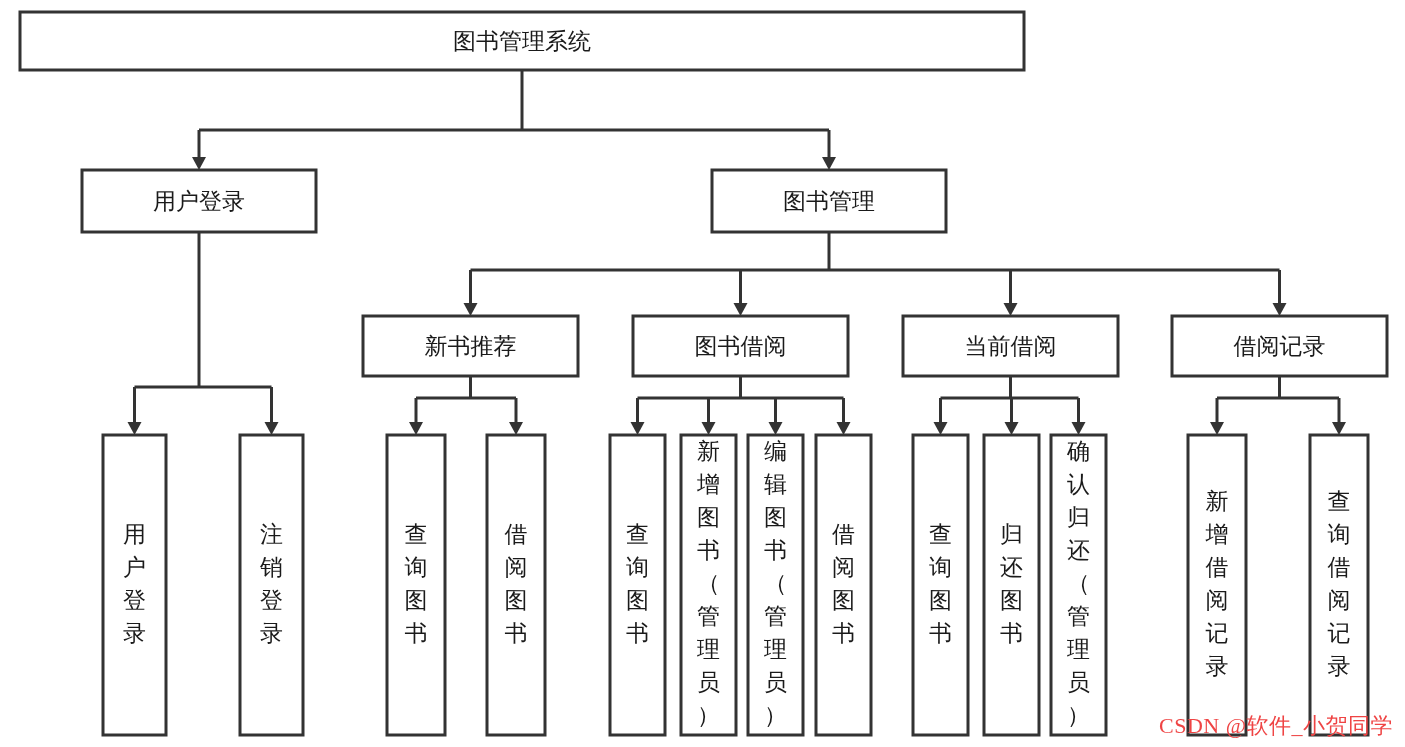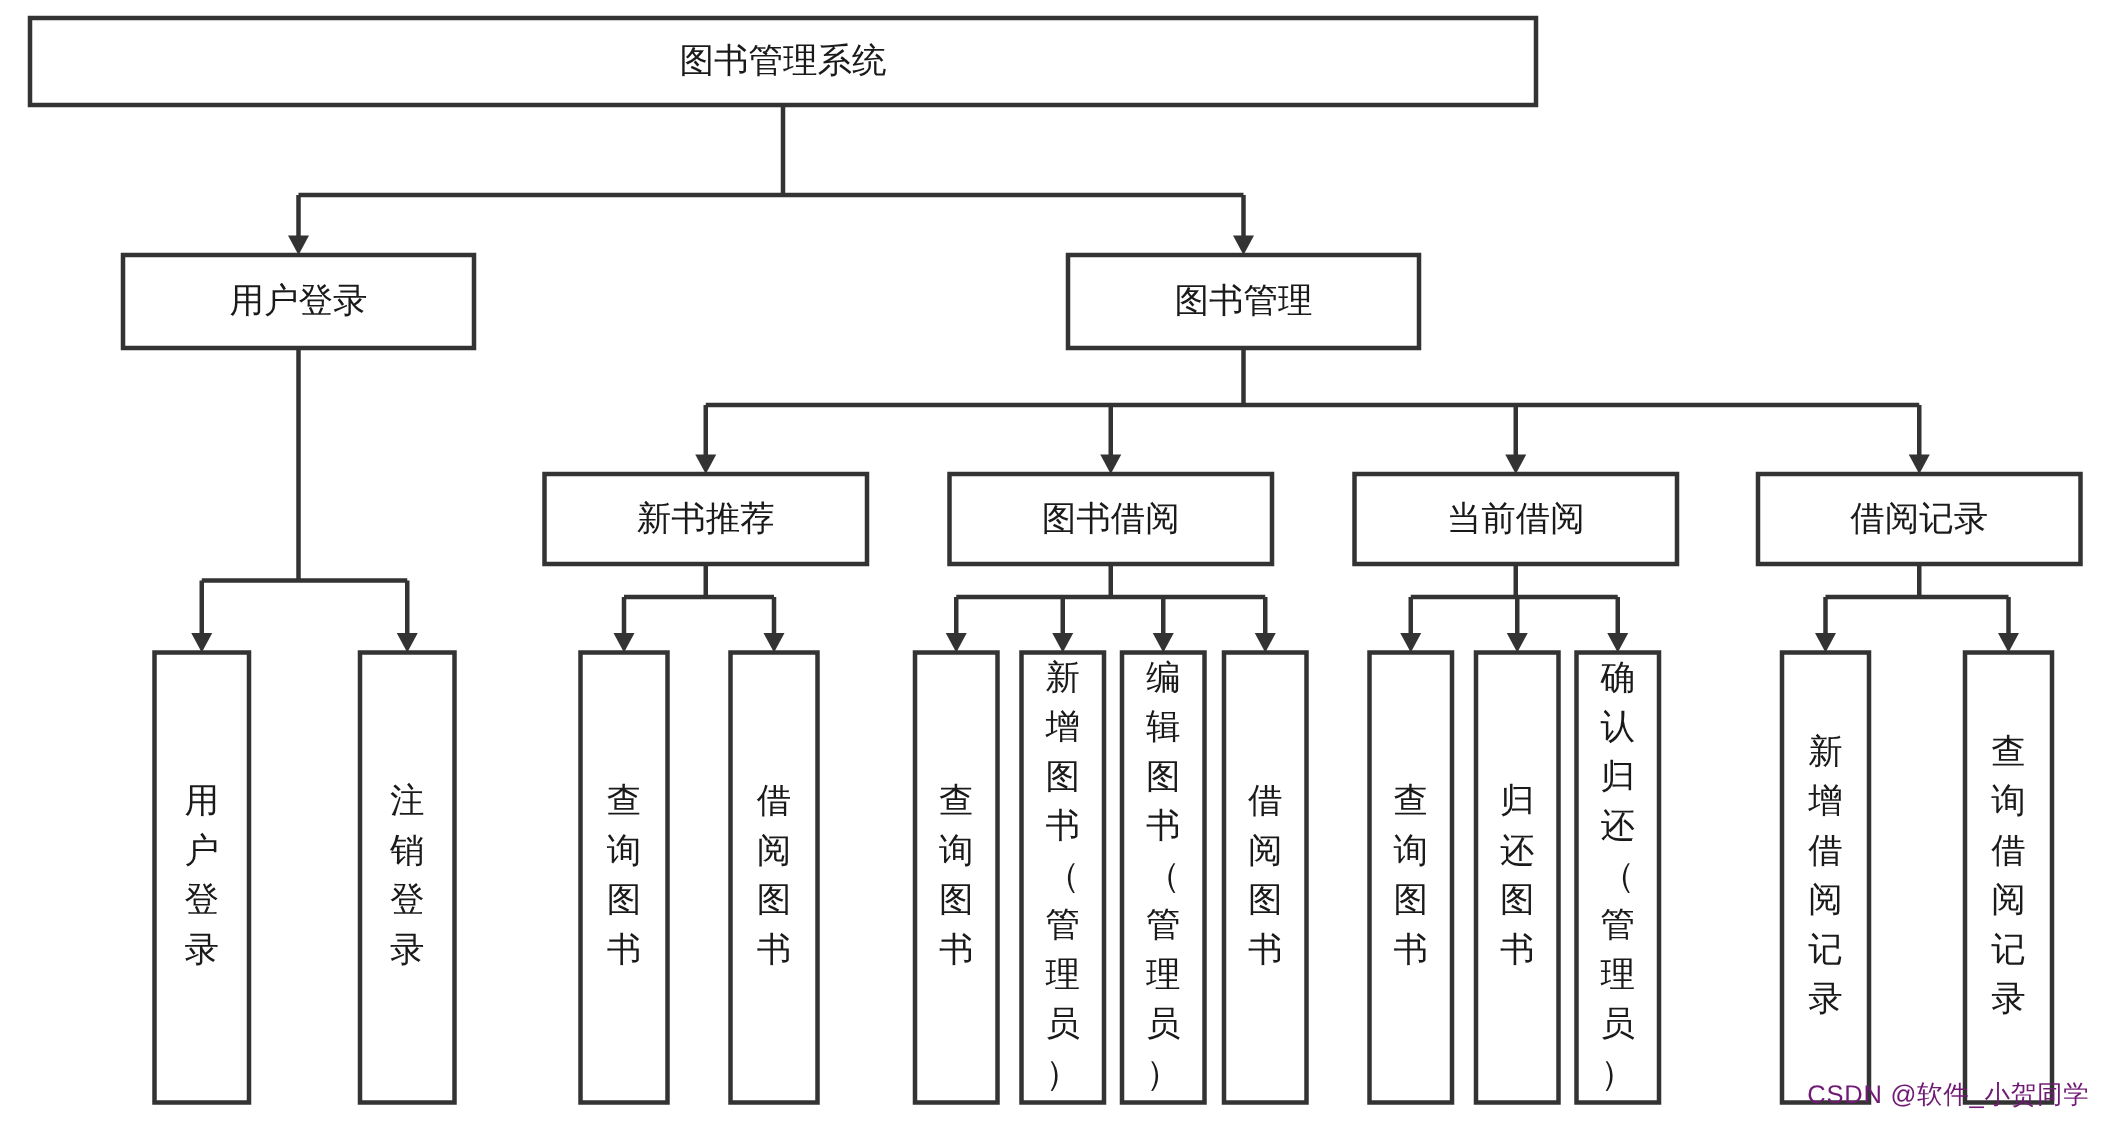--- a/index.html
+++ b/index.html
@@ -51,23 +51,23 @@
   .node-label-vertical {
     font-family: "DejaVu Sans", "Liberation Sans", sans-serif;
     fill: #1a1a1a;
     font-size: 23px;
     text-anchor: middle;
   }
   .watermark {
     position: absolute;
     right: 12px;
     bottom: 6px;
-    font-family: Liberation Sans, sans-serif;
-    font-size: 17px;
-    color: #701a75;
+    font-family: Liberation Serif, serif;
+    font-size: 22px;
+    color: #ef4444;
     letter-spacing: 0.5px;
     white-space: nowrap;
     user-select: none;
   }
 </style>
 </head>
 <body>
 
 <div id="diagram-root">
   <svg class="flow" viewBox="0 0 1405 747" xmlns="http://www.w3.org/2000/svg">

